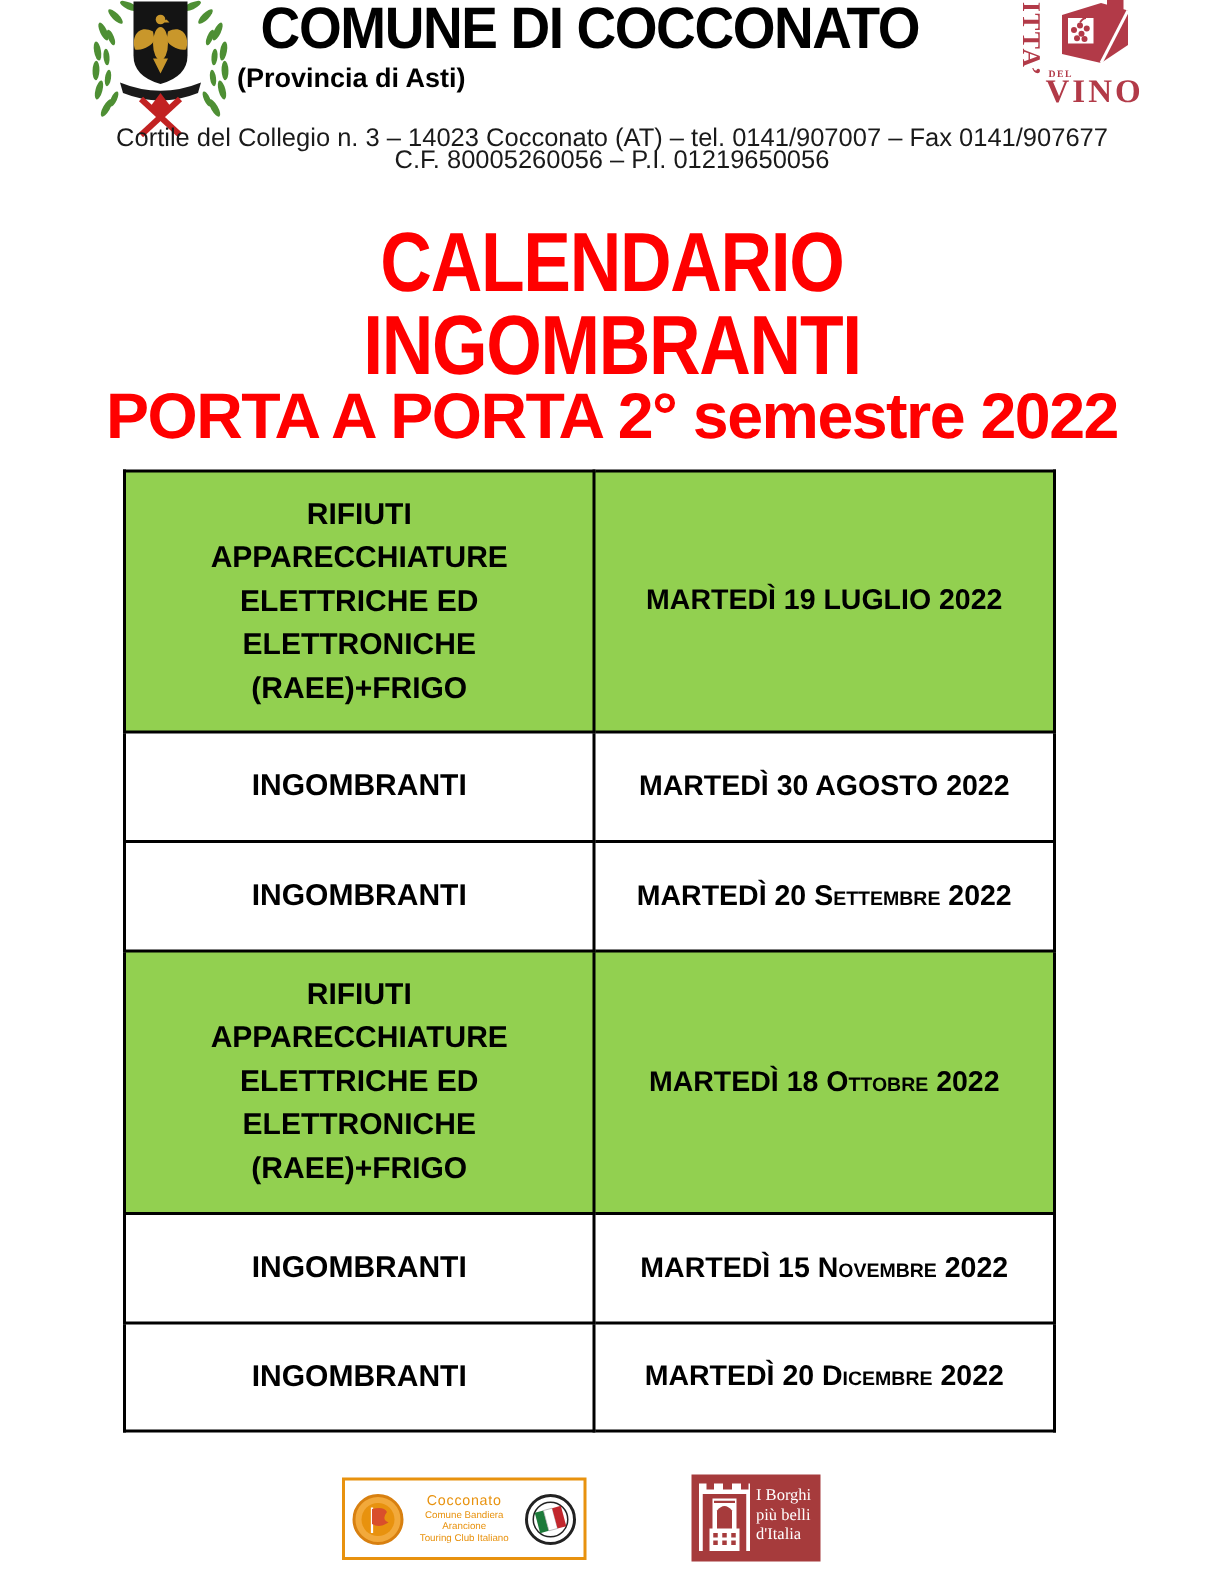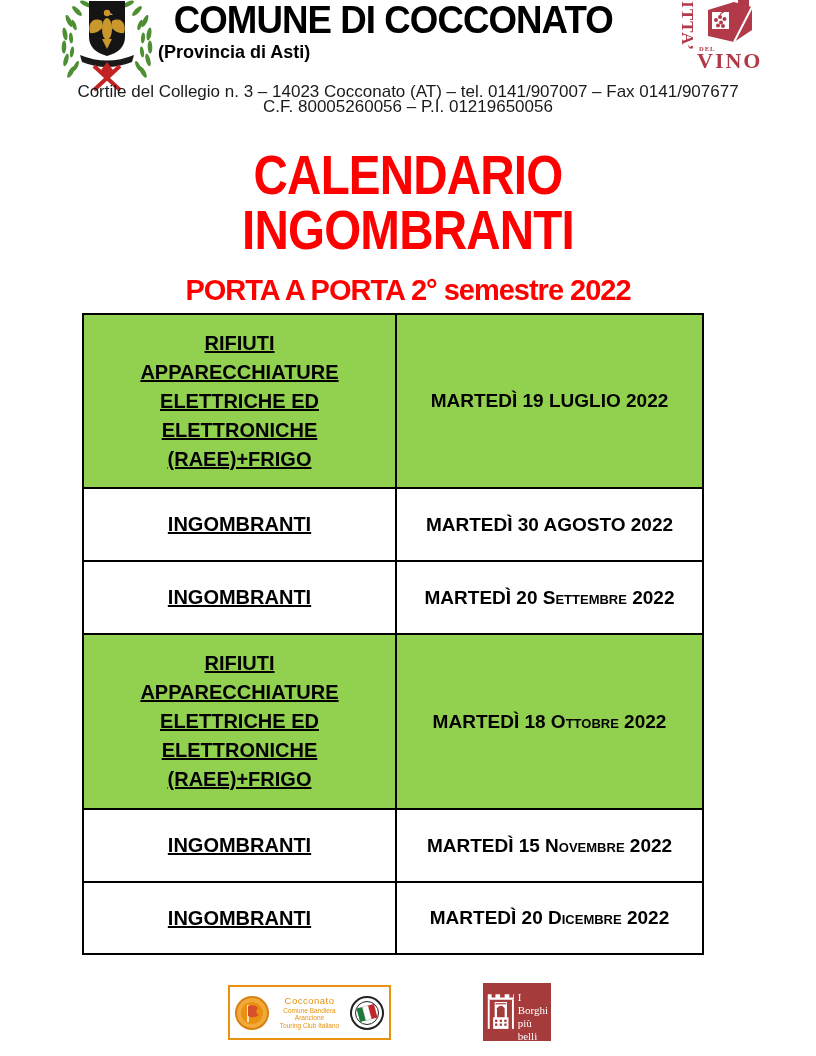--- a/index.html
+++ b/index.html
@@ -21,42 +21,42 @@
 
   .contact { position:absolute; top:84px; left:0; width:100%; text-align:center;
              font-size:17px; line-height:15px; color:#1a1a1a; }
   .contact a { color:#0563C1; text-decoration:underline; }
 
   
   .main-title { position:absolute; top:147px; left:0; width:100%;
                 text-align:center; color:#FF0000; font-weight:bold; }
   .mt-big { font-size:56px; line-height:55px; letter-spacing:-1px;
             transform:scaleX(.85); transform-origin:50% 50%; }
-  .mt-sub { font-size:29px; line-height:40px; letter-spacing:-1px; margin-top:13px; }
+  .mt-sub { font-size:43px; line-height:40px; letter-spacing:-1px; margin-top:1px; }
 
   
   table.cal { position:absolute; left:82px; top:313px; border-collapse:collapse; table-layout:fixed; }
   table.cal td { border:2px solid #000; text-align:center; vertical-align:middle;
                  font-weight:bold; background:#fff; }
   table.cal tr.green td { background:#92D050; }
   td.type-cell { width:313px; font-size:20px; line-height:29px; }
-  td.type-cell span { display:inline-block; max-width:250px;text-decoration:underline; }
+  td.type-cell span { display:inline-block; max-width:250px; }
   td.date-cell { width:307px; font-size:19px; font-variant:small-caps; letter-spacing:0; }
   tr.r1 { height:174px; } tr.r2 { height:73px; } tr.r3 { height:73px; }
   tr.r4 { height:175px; } tr.r5 { height:73px; } tr.r6 { height:72px; }
 
   
   .band-logo { position:absolute; left:228px; top:985px; width:163px; height:55px;
                border:2px solid #E8920E; background:#fff; display:flex;
                align-items:center; padding:2px 4px; gap:3px; }
   .band-text { flex:1; text-align:center; color:#E8920E; line-height:1.15; }
   .band-town  { font-size:9.5px; letter-spacing:.5px; }
   .band-line  { font-size:6.5px; }
 
-  .borghi-logo { position:absolute; left:483px; top:983px; width:68px; height:58px;
+  .borghi-logo { position:absolute; left:461px; top:983px; width:86px; height:58px;
                  background:#A63B3C; display:flex; align-items:flex-start;
                  padding:5px 3px 4px 4px; gap:3px; }
   .borghi-text { color:#fff; font-family:"Liberation Serif","DejaVu Serif",serif;
                  font-size:11px; line-height:13px; padding-top:3px; }
 </style>
 </head>
 <body>
 
 <div class="page">
 

